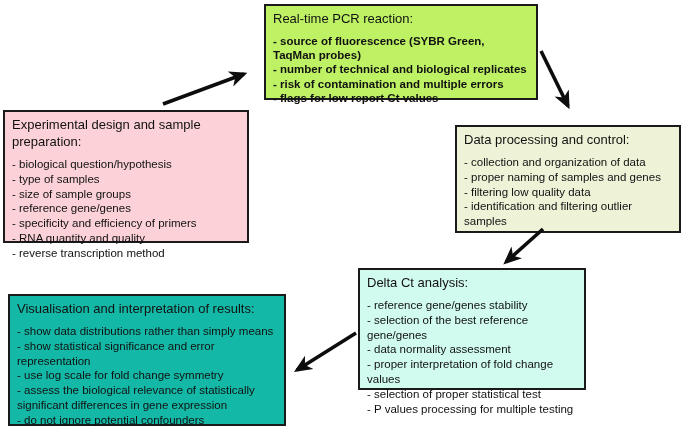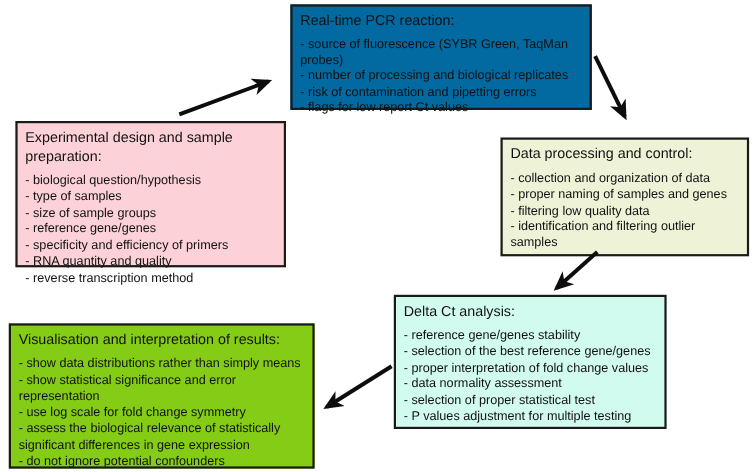--- a/index.html
+++ b/index.html
@@ -25,80 +25,80 @@
   .flowbox .title {
     font-size: 13px;
     line-height: 17px;
     margin-bottom: 7px;
     letter-spacing: 0px;
   }
   .flowbox .item {
     font-size: 11.5px;
     line-height: 14.8px;
   }
-  #box-pcr .item { line-height: 14.2px; }
+  #box-pcr .item { line-height: 14.2px; font-weight: bold; }
   .arrow-layer {
     position: absolute;
     left: 0; top: 0;
     width: 685px;
     height: 429px;
     pointer-events: none;
   }
 </style>
 </head>
 <body>
 
 <div class="canvas">
 
-  <div class="flowbox" id="box-experimental" style="left: 14px; top: 110px; width: 246px; height: 133px; background: rgb(252, 210, 216);">
+  <div class="flowbox" id="box-experimental" style="left: 3px; top: 110px; width: 246px; height: 133px; background: rgb(252, 210, 216);">
     <div class="title">Experimental design and sample preparation:</div>
     <div class="items">
         <div class="item">- biological question/hypothesis</div>
         <div class="item">- type of samples</div>
         <div class="item">- size of sample groups</div>
         <div class="item">- reference gene/genes</div>
         <div class="item">- specificity and efficiency of primers</div>
         <div class="item">- RNA quantity and quality</div>
         <div class="item">- reverse transcription method</div>
       </div>
   </div>
 
-  <div class="flowbox" id="box-pcr" style="left: 264px; top: 4px; width: 274px; height: 96px; background: #0369a1;">
+  <div class="flowbox" id="box-pcr" style="left: 264px; top: 4px; width: 274px; height: 96px; background: #bef264;">
     <div class="title">Real-time PCR reaction:</div>
     <div class="items">
         <div class="item">- source of fluorescence (SYBR Green, TaqMan probes)</div>
-        <div class="item">- number of processing and biological replicates</div>
-        <div class="item">- risk of contamination and pipetting errors</div>
+        <div class="item">- number of technical and biological replicates</div>
+        <div class="item">- risk of contamination and multiple errors</div>
         <div class="item">- flags for low report Ct values</div>
       </div>
   </div>
 
   <div class="flowbox" id="box-dataproc" style="left: 455px; top: 125px; width: 226px; height: 108px; background: rgb(238, 243, 216);">
     <div class="title">Data processing and control:</div>
     <div class="items">
         <div class="item">- collection and organization of data</div>
         <div class="item">- proper naming of samples and genes</div>
         <div class="item">- filtering low quality data</div>
         <div class="item">- identification and filtering outlier samples</div>
       </div>
   </div>
 
-  <div class="flowbox" id="box-deltact" style="left: 358px; top: 268px; width: 248px; height: 122px; background: rgb(210, 251, 240);">
+  <div class="flowbox" id="box-deltact" style="left: 358px; top: 268px; width: 228px; height: 122px; background: rgb(210, 251, 240);">
     <div class="title">Delta Ct analysis:</div>
     <div class="items">
         <div class="item">- reference gene/genes stability</div>
         <div class="item">- selection of the best reference gene/genes</div>
+        <div class="item">- data normality assessment</div>
         <div class="item">- proper interpretation of fold change values</div>
-        <div class="item">- data normality assessment</div>
         <div class="item">- selection of proper statistical test</div>
-        <div class="item">- P values adjustment for multiple testing</div>
+        <div class="item">- P values processing for multiple testing</div>
       </div>
   </div>
 
-  <div class="flowbox" id="box-visual" style="left: 8px; top: 294px; width: 278px; height: 132px; background: #84cc16;">
+  <div class="flowbox" id="box-visual" style="left: 8px; top: 294px; width: 278px; height: 132px; background: #14b8a6;">
     <div class="title">Visualisation and interpretation of results:</div>
     <div class="items">
         <div class="item">- show data distributions rather than simply means</div>
         <div class="item">- show statistical significance and error representation</div>
         <div class="item">- use log scale for fold change symmetry</div>
         <div class="item">- assess the biological relevance of statistically significant differences in gene expression</div>
         <div class="item">- do not ignore potential confounders</div>
         <div class="item">- report clearly and with criticism</div>
       </div>
   </div>

